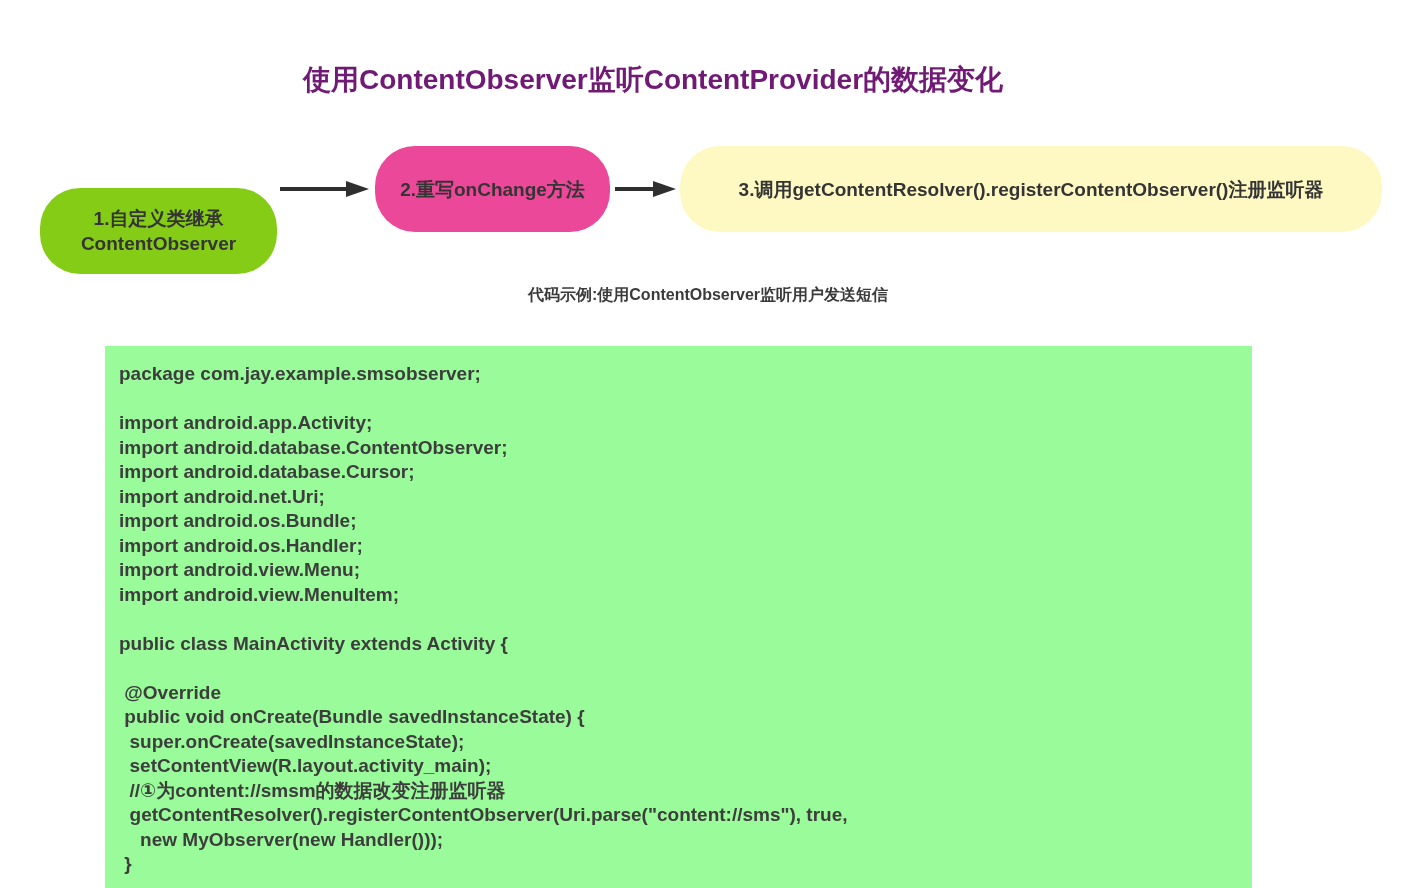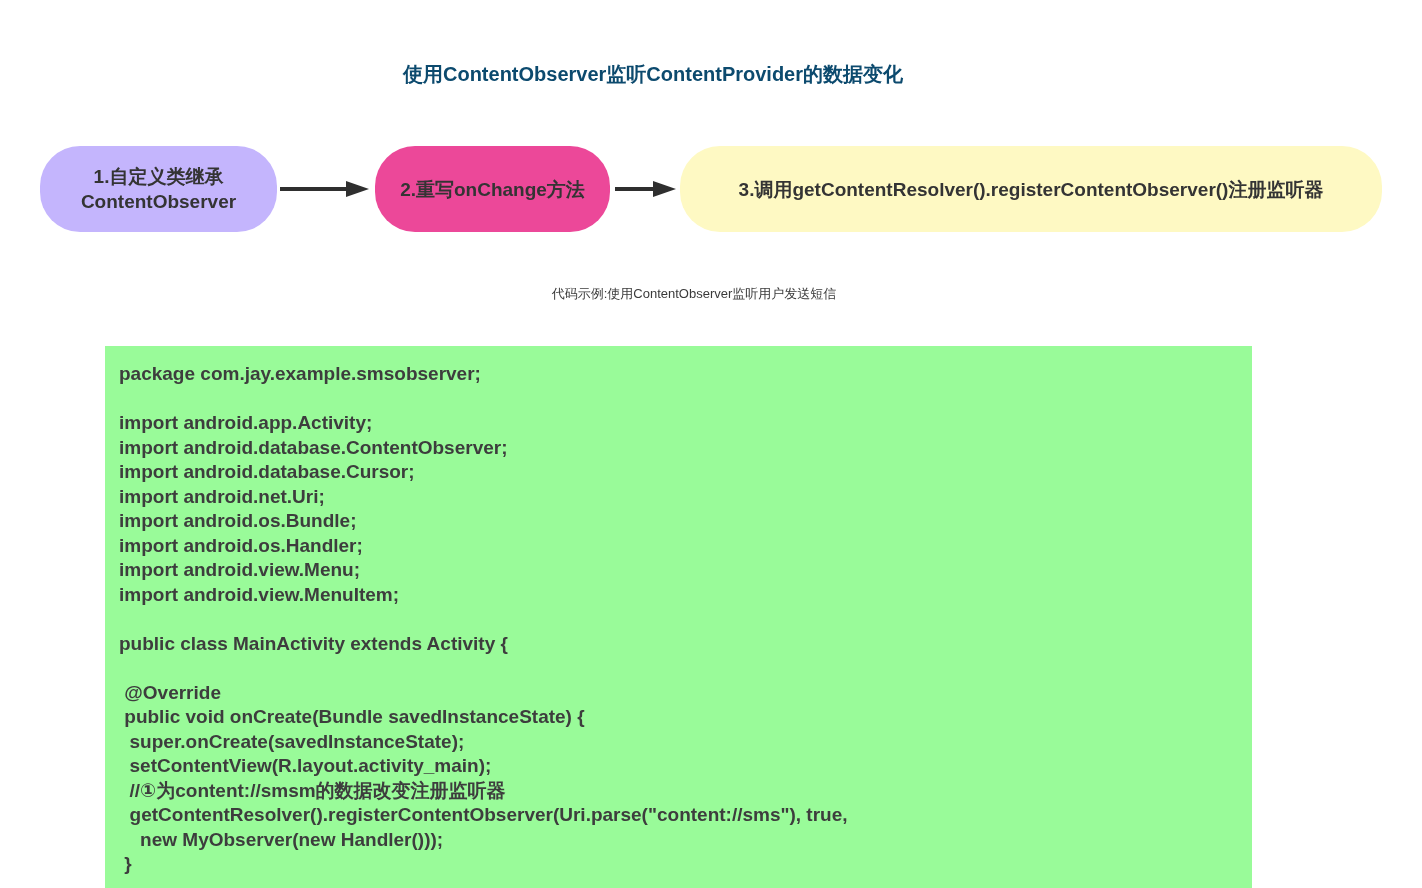--- a/index.html
+++ b/index.html
@@ -16,54 +16,55 @@
     width: 1422px;
     height: 888px;
     background: #ffffff;
   }
   .main-title {
     position: absolute;
     left: 0;
     top: 61px;
     width: 1306px;
     text-align: center;
-    font-size: 20px;
+    font-size: 28px;
     font-weight: bold;
-    color: #0c4a6e;
+    color: #701a75;
   }
   .flow-step {
     position: absolute;
     top: 146px;
     height: 86px;
     border-radius: 40px;
     display: flex;
     align-items: center;
     justify-content: center;
     text-align: center;
     font-size: 19px;
     font-weight: bold;
     color: #343434;
     white-space: pre-line;
     line-height: 25px;
   }
-  .step-1 { left: 40px;  width: 237px; background: #c4b5fd; }
+  .step-1 { left: 40px;  width: 237px; background: #84cc16; margin-top: 42px; }
   .step-2 { left: 375px; width: 235px; background: #ec4899; }
   .step-3 { left: 680px; width: 702px; background: #fef9c3; }
   .arrow { position: absolute; top: 180px; }
   .arrow-1 { left: 280px; }
   .arrow-2 { left: 615px; }
   .subtitle {
     position: absolute;
     left: 0;
     top: 285px;
     width: 1388px;
     text-align: center;
-    font-size: 13px;
-    font-weight: normal;
+    font-size: 16px;
+    font-weight: bold;
     color: #3a3a3a;
+    padding-left: 14px;
   }
   .code-block {
     position: absolute;
     left: 105px;
     top: 346px;
     width: 1147px;
     height: 600px;
     background: #99fb99;
   }
   .code-block pre {

